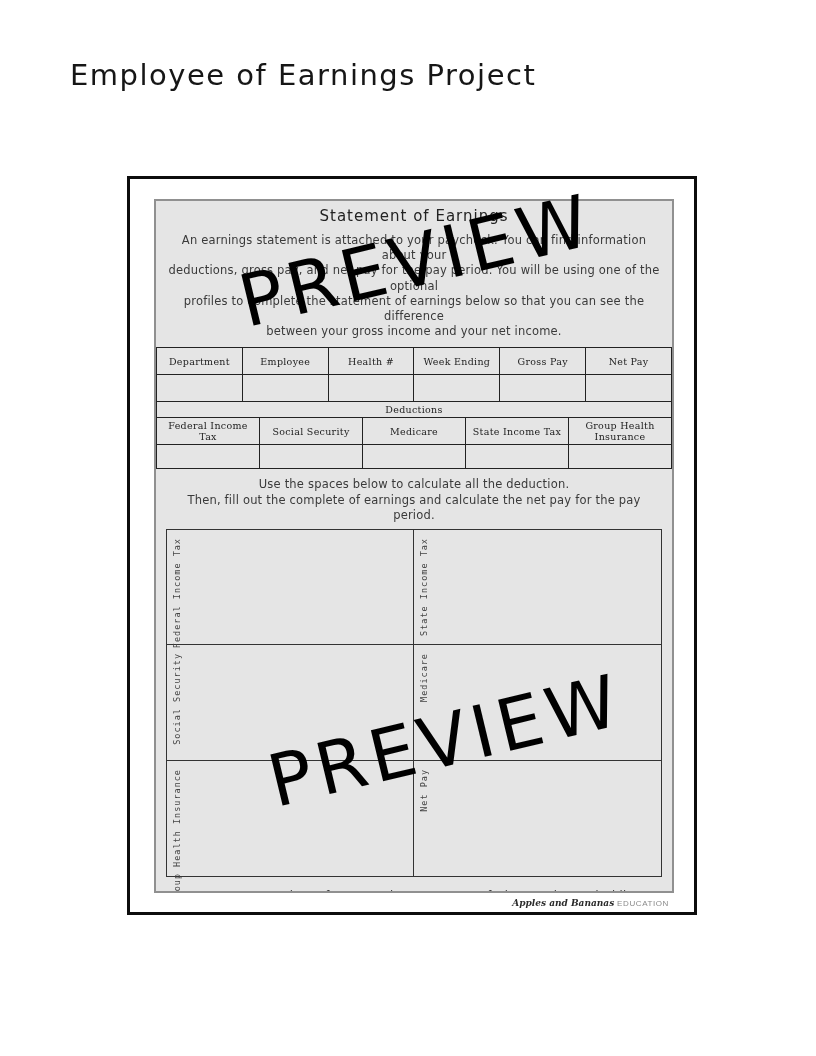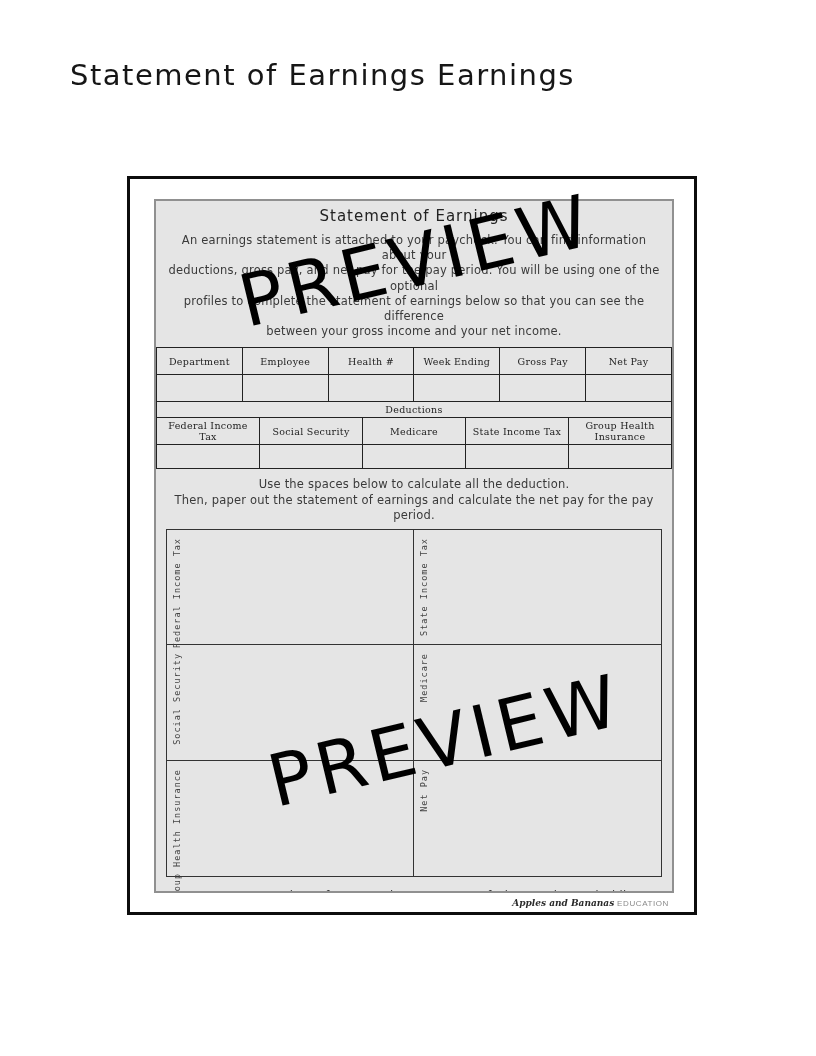--- a/index.html
+++ b/index.html
@@ -146,21 +146,21 @@
     z-index: 5;
     pointer-events: none;
     white-space: nowrap;
   }
   .watermark.top { left: 231px; top: 262px; }
   .watermark.bottom { left: 260px; top: 742px; }
 </style>
 </head>
 <body>
 
-<div class="doc-title">Statement of Earnings Earnings</div>
+<div class="doc-title">Employee of Earnings Project</div>
 
 <div class="outer-frame">
   <div class="inner-frame">
 
     <div class="sheet-title">Statement of Earnings</div>
 
     <div class="intro">
       <div>An earnings statement is attached to your paycheck. You can find information about your</div>
       <div>deductions, gross pay, and net pay for the pay period. You will be using one of the optional</div>
       <div>profiles to complete the statement of earnings below so that you can see the difference</div>
@@ -205,21 +205,21 @@
         <td></td>
         <td></td>
         <td></td>
         <td></td>
       </tr>
     </tbody>
       </table>
 
     <div class="instructions">
       <div>Use the spaces below to calculate all the deduction.</div>
-      <div>Then, paper out the statement of earnings and calculate the net pay for the pay period.</div>
+      <div>Then, fill out the complete of earnings and calculate the net pay for the pay period.</div>
     </div>
 
     <div class="work-grid">
       <div class="work-cell">
         <span class="rot-label">Federal Income Tax</span>
       </div>
       <div class="work-cell">
         <span class="rot-label">State Income Tax</span>
       </div>
       <div class="work-cell">

